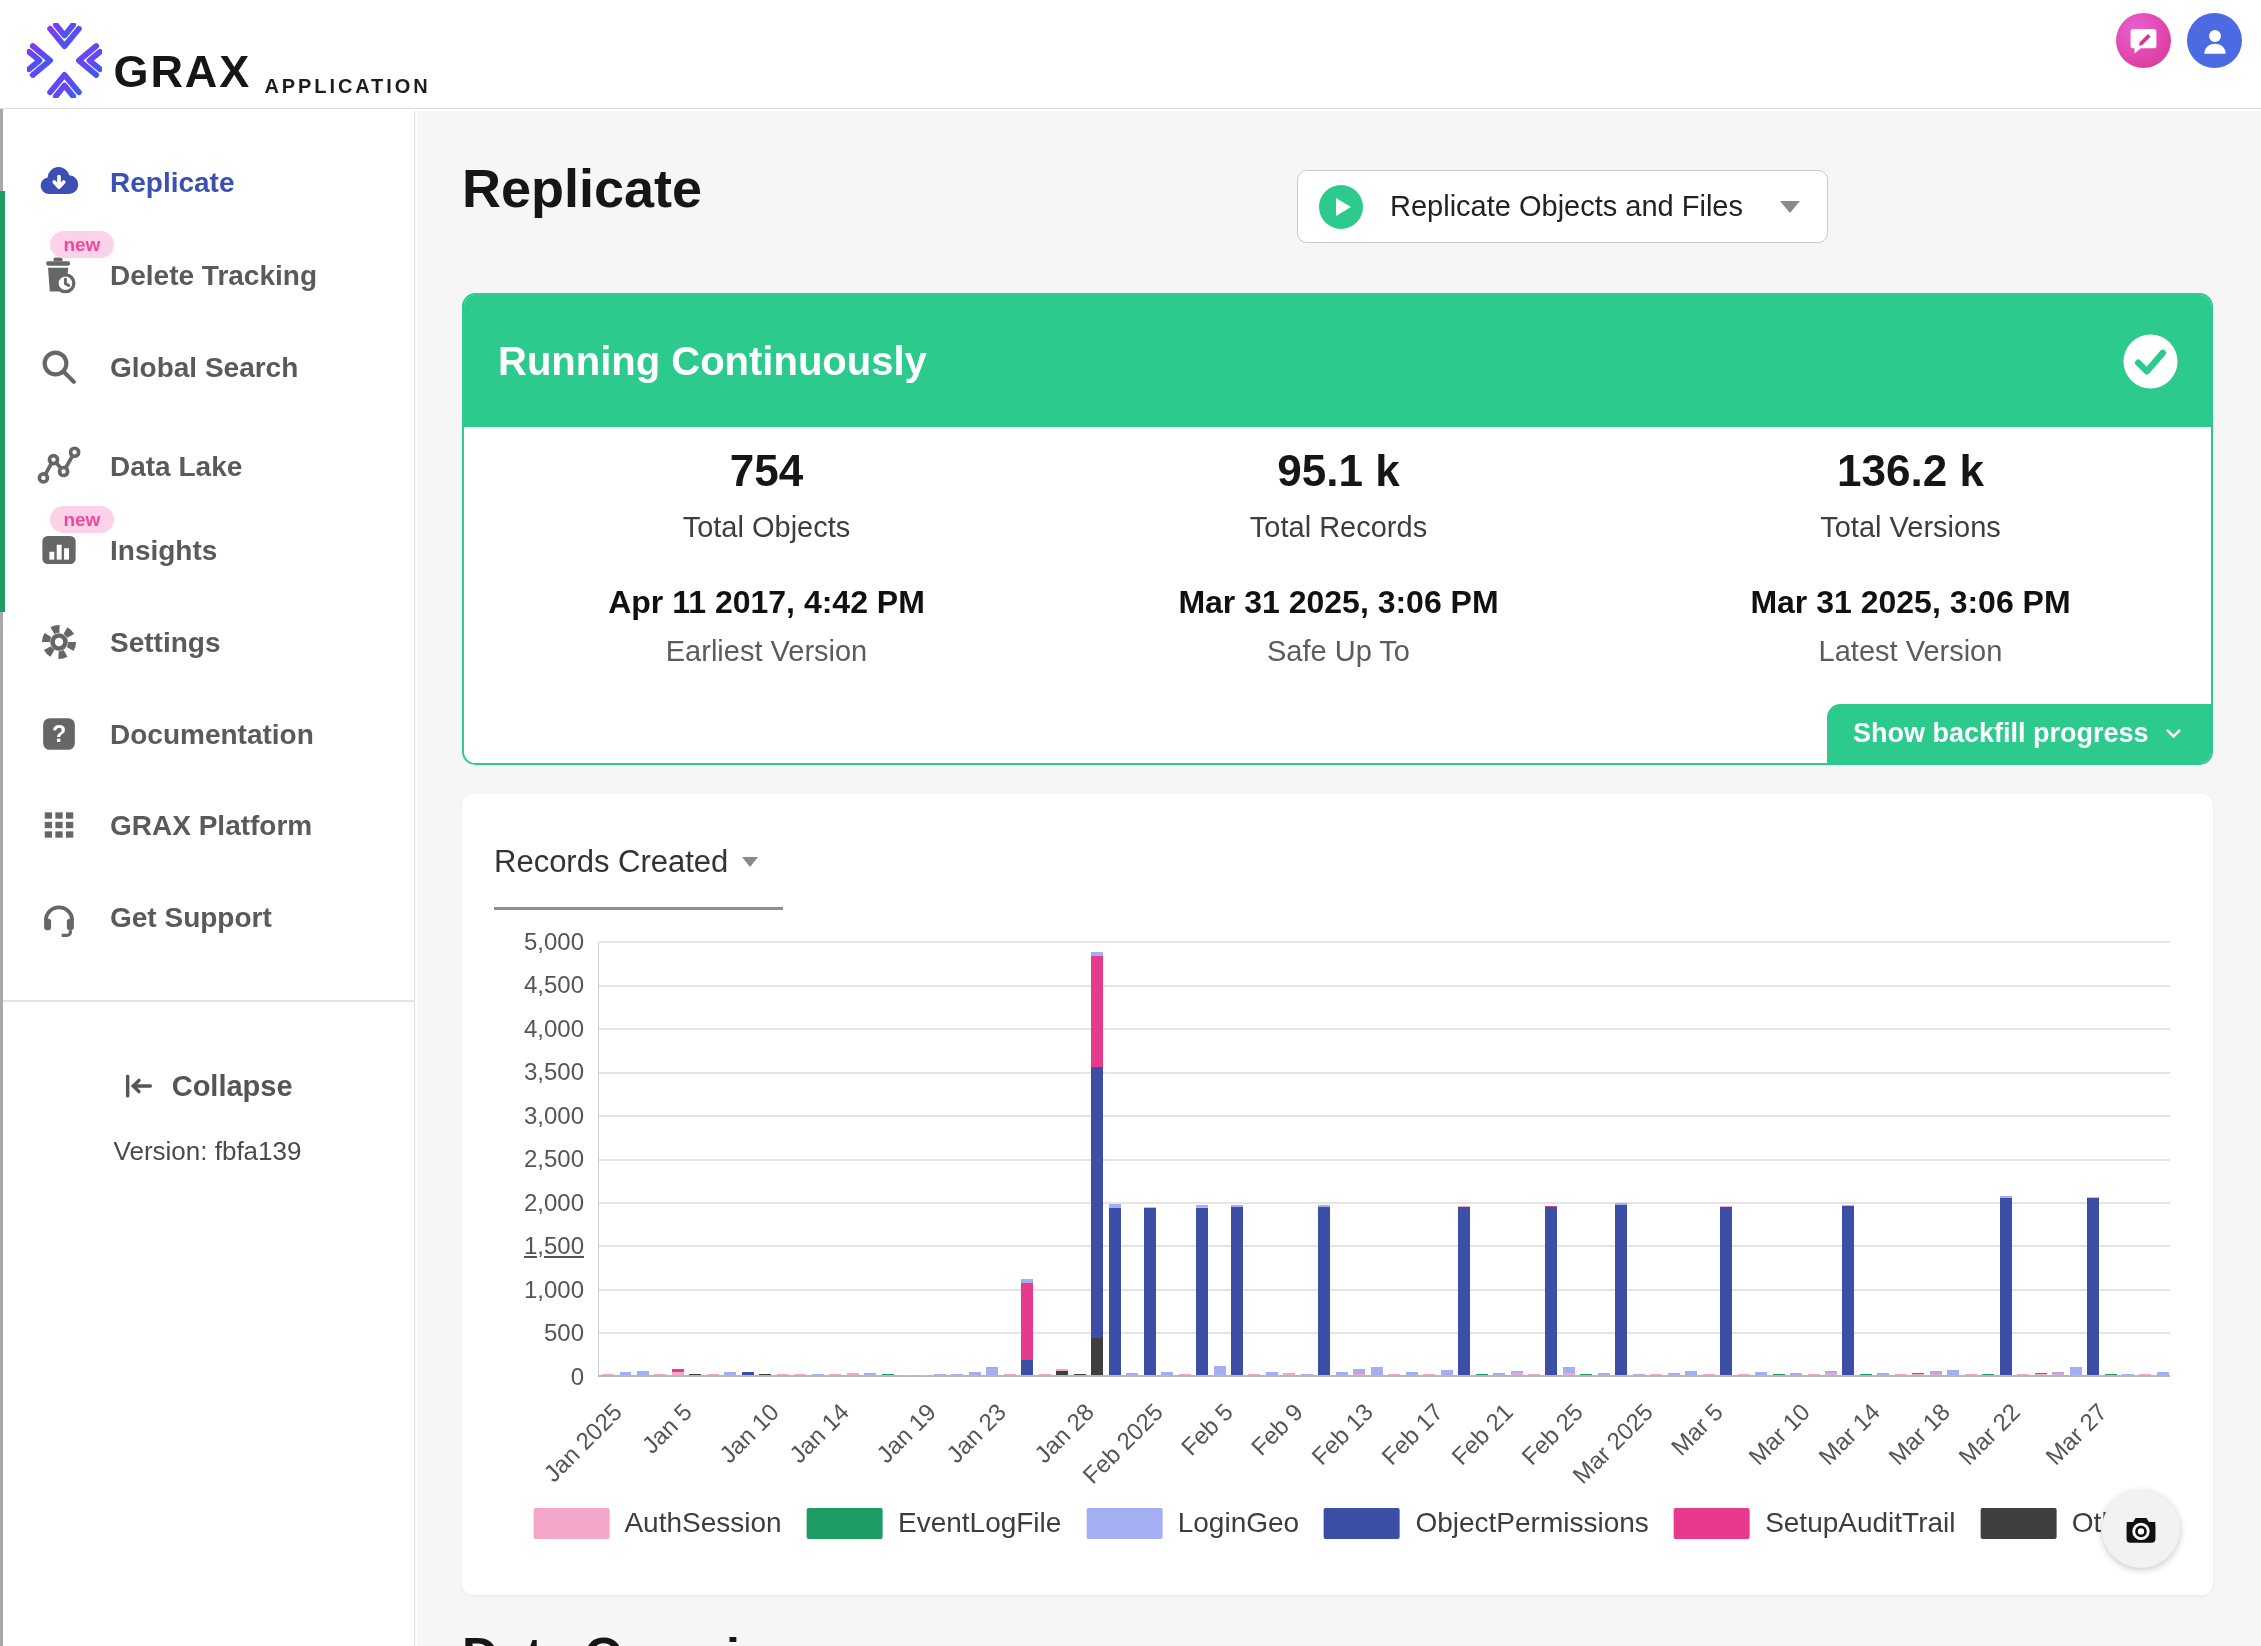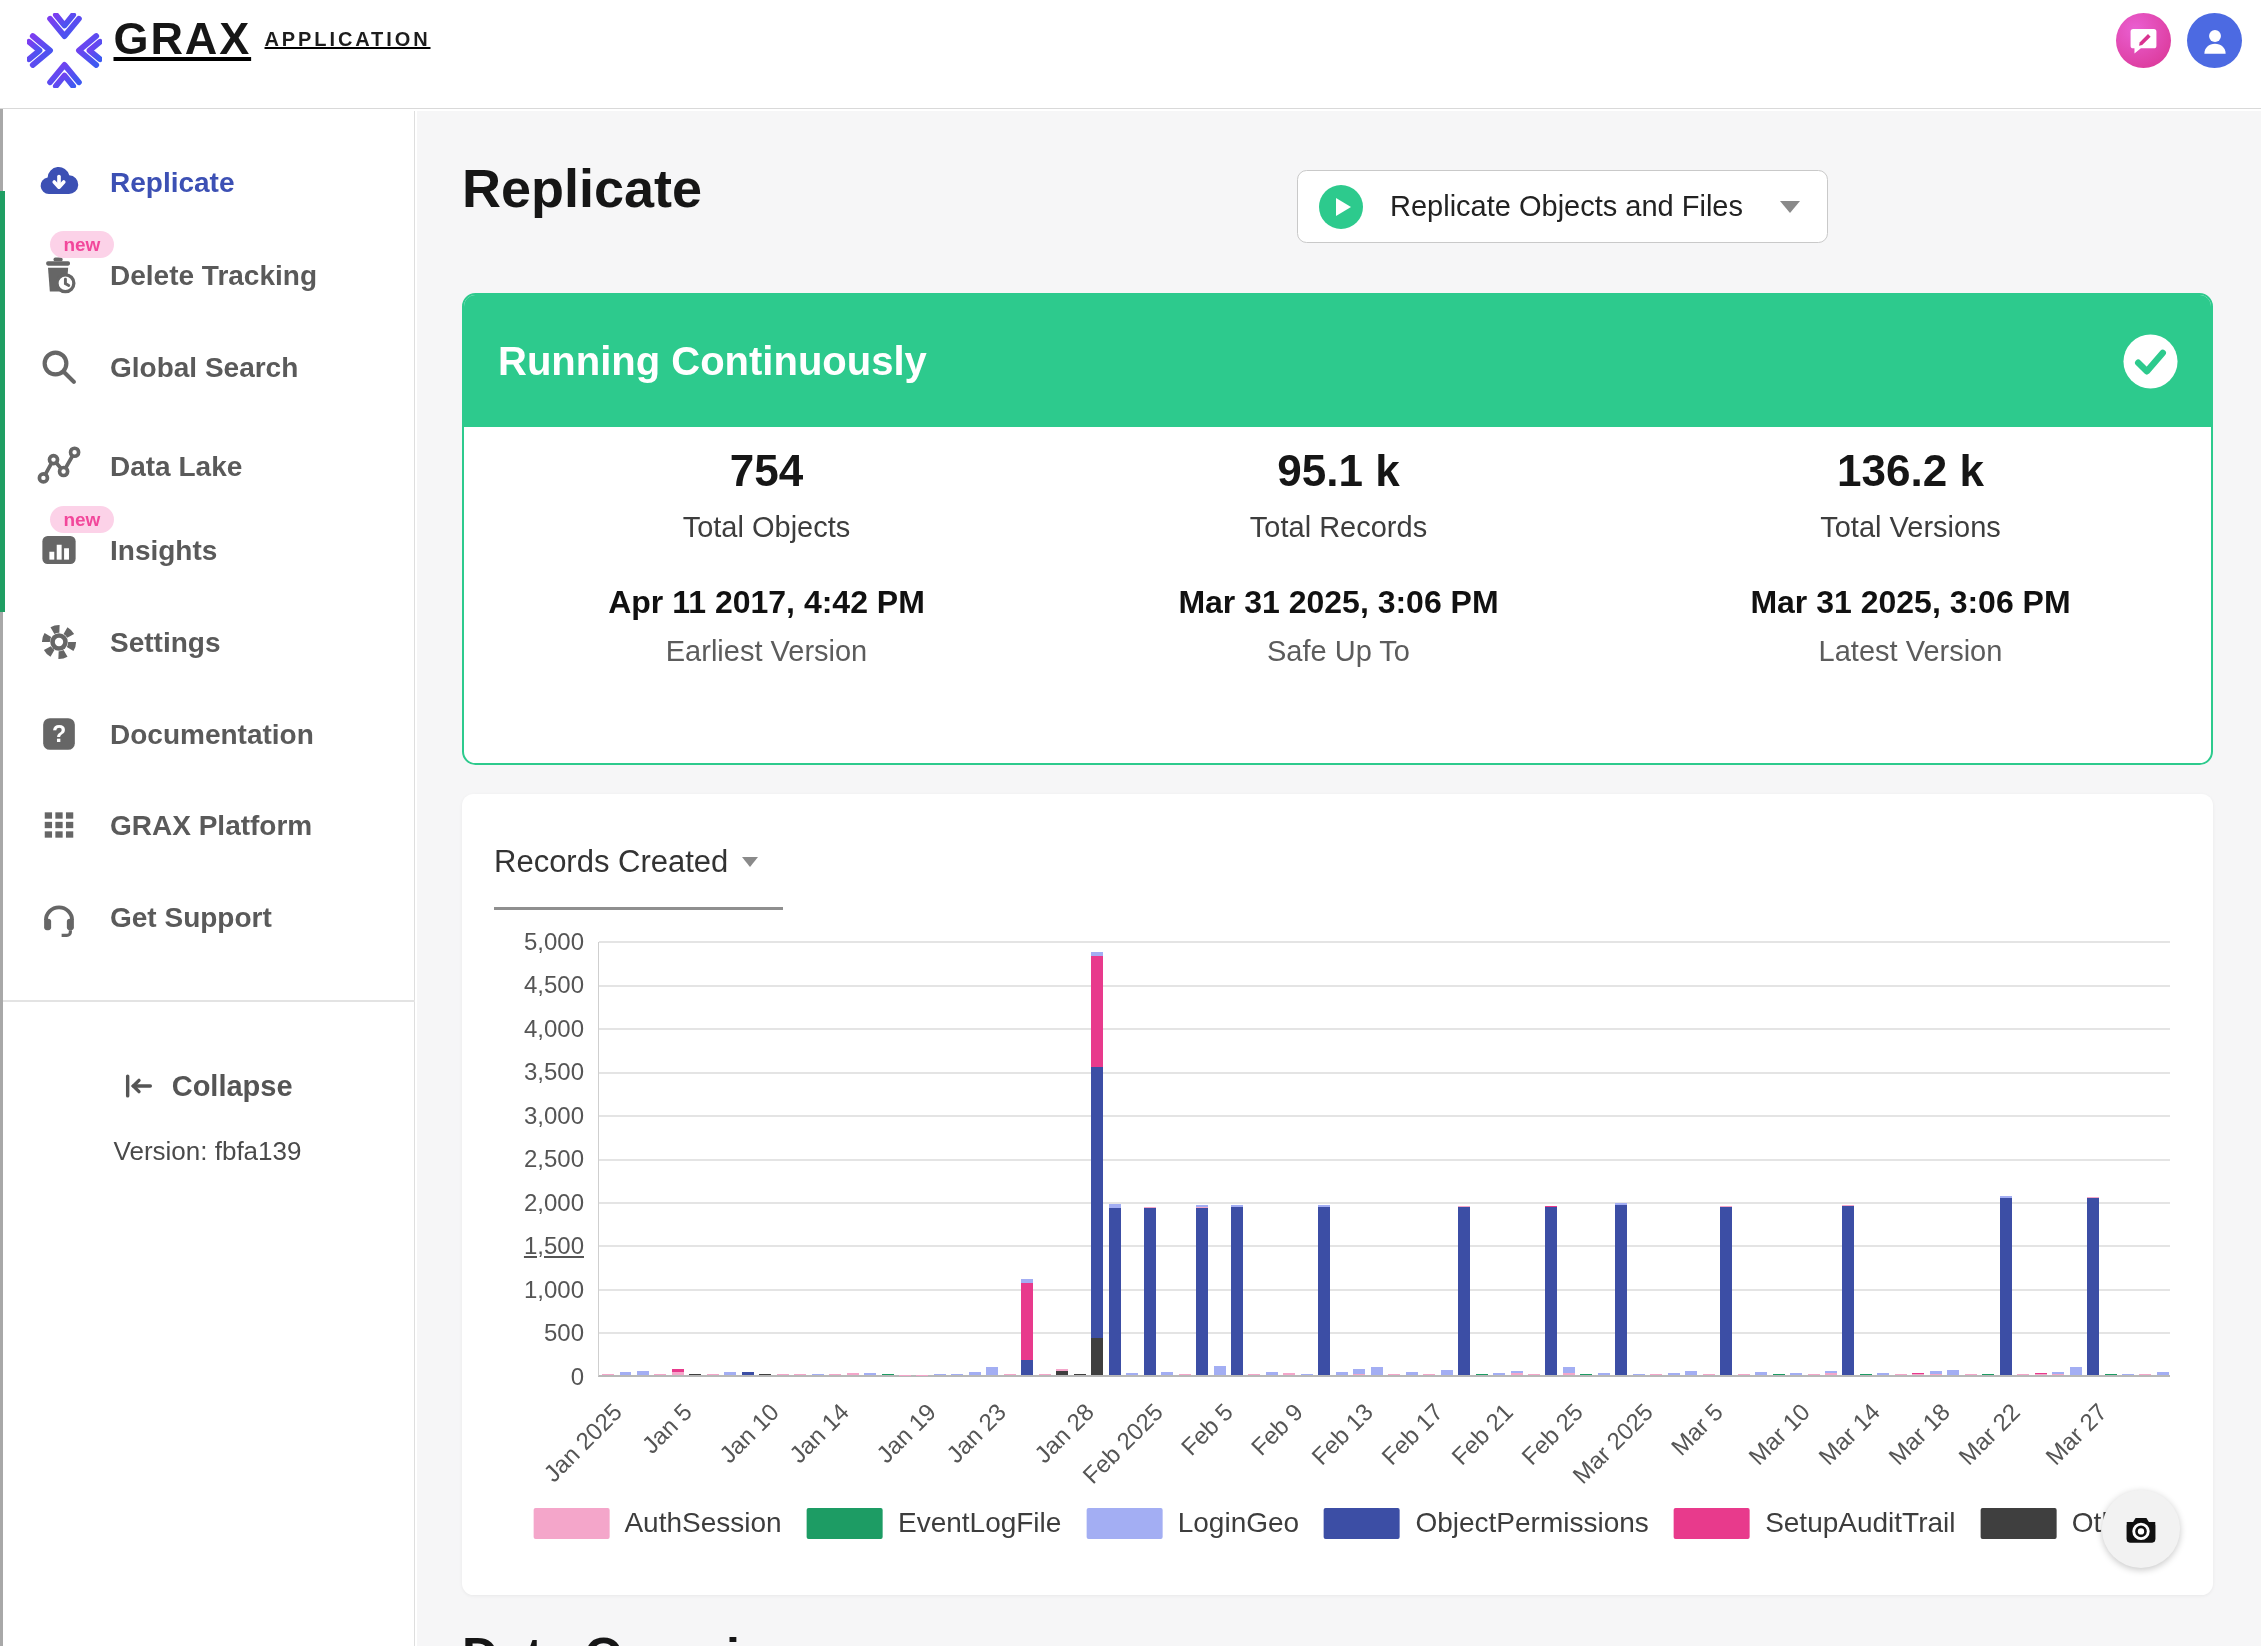--- a/index.html
+++ b/index.html
@@ -6,21 +6,21 @@
   html,body { width:2262px; height:1646px; }
   body { font-family:"Liberation Sans", sans-serif; background:#fff; }
   .page { position:relative; width:2262px; height:1646px; overflow:hidden; background:#fff; }
 
   
   .edge-line { position:absolute; left:0; top:109px; bottom:0; width:2.9px; background:#a8a8a8; z-index:9; }
   .edge-green { position:absolute; left:0; top:191px; width:4.8px; height:421px; background:#1f9e63; z-index:10; }
 
   
   .header { position:absolute; top:0; left:0; width:100%; height:109px; background:#fff; border-bottom:1.9px solid #d9d9d9; z-index:8; }
-  .logo-wrap { position:absolute; left:27px; top:13px; display:flex; align-items:flex-start;text-decoration:underline; }
+  .logo-wrap { position:absolute; left:27px; top:23px; display:flex; align-items:flex-end; }
   .brand { font-size:45px; font-weight:bold; color:#161616; letter-spacing:1.9px; margin-left:11.5px; }
   .brand-suffix { font-size:20px; font-weight:bold; color:#1d1d1d; letter-spacing:2.9px; margin-left:13.4px; margin-top:15.3px; }
   .search-box { position:absolute; left:1549px; top:20px; width:551px; height:69px; }
   .search-box input { width:100%; height:100%; background:#e9e9eb; border:none; border-radius:9.6px; font-size:29px; padding:0 76px 0 25px; color:#444; font-family:"Liberation Sans",sans-serif; }
   .search-box input::placeholder { color:#9b9b9b; }
   .search-box .mag { position:absolute; right:17px; top:14.3px; }
   .hdr-circle { position:absolute; top:13.4px; width:55px; height:55px; border-radius:50%; display:flex; align-items:center; justify-content:center; cursor:pointer; }
   .feedback-btn { left:2116px; background:radial-gradient(circle at 35% 30%, #ea5fd2, #d93390); }
   .avatar-btn { left:2187px; background:#4c6ae2; }
 
@@ -292,20 +292,26 @@
         <div class="date">Mar 31 2025, 3:06 PM</div>
         <div class="date-cap">Safe Up To</div>
       </div>
       <div class="stat-col stat-2">
         <div class="val">136.2 k</div>
         <div class="cap">Total Versions</div>
         <div class="date">Mar 31 2025, 3:06 PM</div>
         <div class="date-cap">Latest Version</div>
       </div>
 
+      <div class="backfill-tab">
+        <span class="lbl">Show backfill progress</span>
+        <svg width="23" height="23" viewBox="0 0 24 24" fill="none" stroke="#fff" stroke-width="2.6" stroke-linecap="round">
+          <polyline points="6,9 12,15 18,9"></polyline>
+        </svg>
+      </div>
     </section>
 
     <section class="chart-card">
       <div class="metric-sel">
         <span class="lbl">Records Created</span>
         <span class="caret-down"></span>
       </div>
       <div class="metric-underline"></div>
 
 

